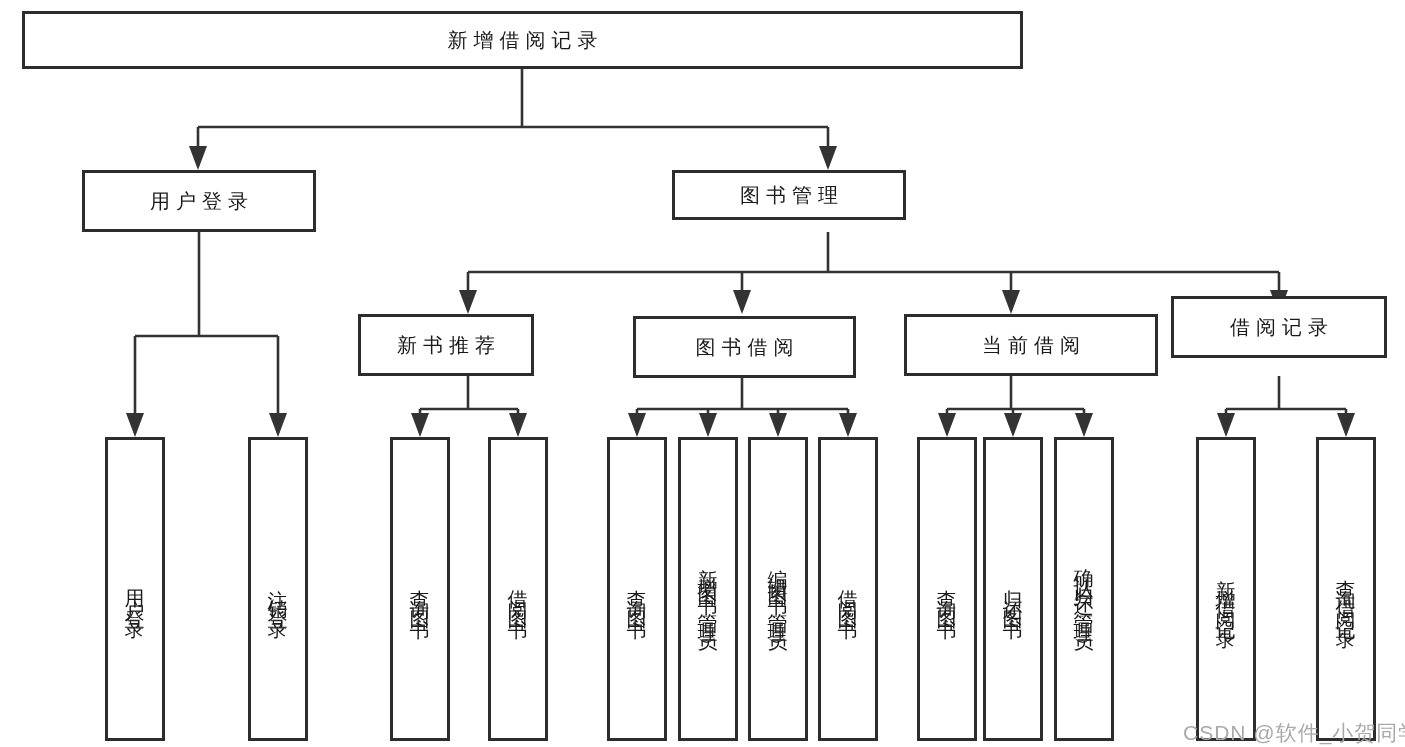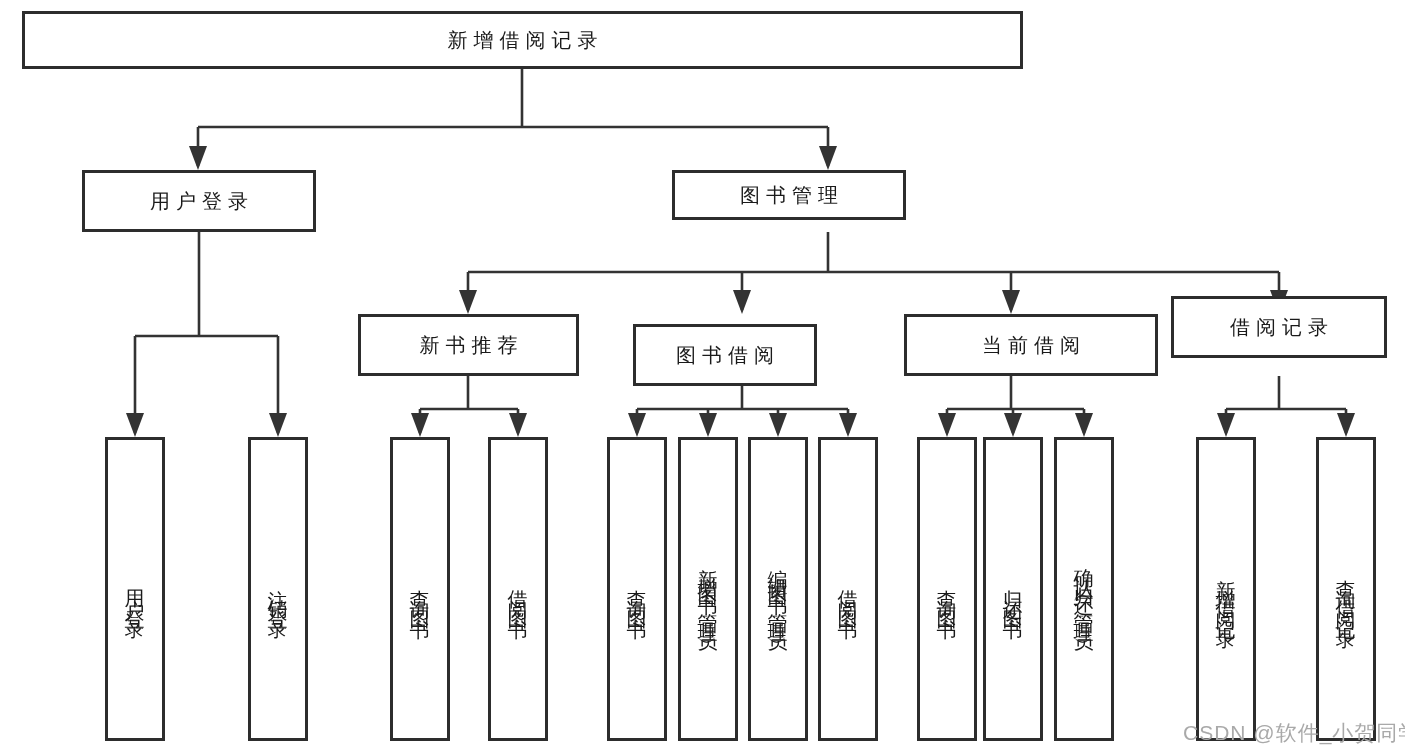--- a/index.html
+++ b/index.html
@@ -97,24 +97,24 @@
     <span>新增借阅记录</span>
   </div>
 
   <div class="hnode" style="left:82px;top:170px;width:234px;height:62px">
     <span>用户登录</span>
   </div>
   <div class="hnode" style="left:672px;top:170px;width:234px;height:50px">
     <span>图书管理</span>
   </div>
 
-  <div class="hnode" style="left:358px;top:314px;width:221px;height:62px">
+  <div class="hnode" style="left:358px;top:314px;width:176px;height:62px">
     <span>新书推荐</span>
   </div>
-  <div class="hnode" style="left:633px;top:324px;width:184px;height:62px">
+  <div class="hnode" style="left:633px;top:316px;width:223px;height:62px">
     <span>图书借阅</span>
   </div>
   <div class="hnode" style="left:904px;top:314px;width:254px;height:62px">
     <span>当前借阅</span>
   </div>
   <div class="hnode" style="left:1171px;top:296px;width:216px;height:62px">
     <span>借阅记录</span>
   </div>
 
   <div class="vnode" style="left:105px">

